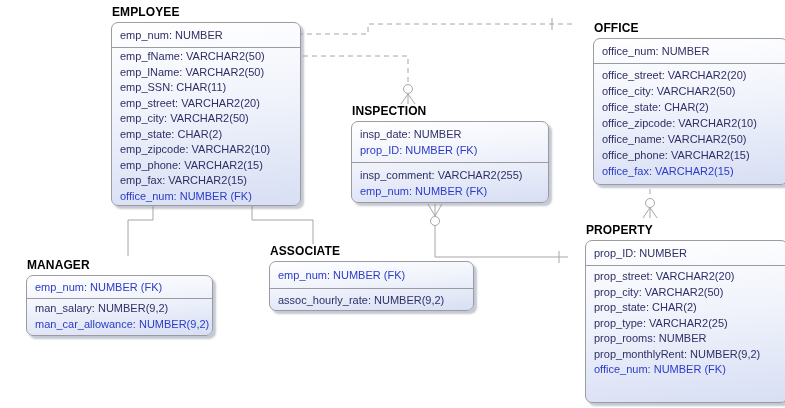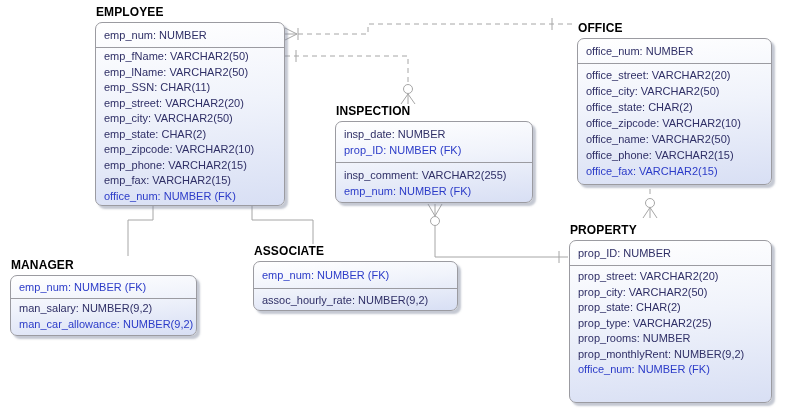--- a/index.html
+++ b/index.html
@@ -2,21 +2,21 @@
 <html><head>
 <meta charset="utf-8">
 <style>
   html,body{margin:0;padding:0;background:#fff;}
   #canvas{position:relative;width:785px;height:408px;background:#ffffff;overflow:hidden;
           font-family:"Liberation Sans","DejaVu Sans",sans-serif;}
   #wires{position:absolute;left:0;top:0;z-index:1;}
   #wires path{fill:none;stroke:#a6a6a6;stroke-width:1;stroke-linejoin:round;}
   #wires path.dashed{stroke-dasharray:5 4;}
   #wires circle{fill:#ffffff;stroke:#a6a6a6;stroke-width:1;}
-  .entity{position:absolute;z-index:2;}
+  .entity{position:absolute;z-index:2;margin-left:16px;}
   .entity-title{font-size:12px;font-weight:bold;color:#000;height:17px;line-height:15px;
                 padding-left:1px;white-space:nowrap;letter-spacing:0.1px;}
   .entity-box{position:relative;box-sizing:border-box;border:1px solid #9b9ba1;border-radius:7px;
               background:linear-gradient(175deg,#ffffff 0%,#f0f3fb 45%,#d8dff4 100%);
               box-shadow:3px 3px 2px rgba(125,132,155,0.45);}
   .entity-header{box-sizing:border-box;border-bottom:1px solid #9b9ba1;}
   .attr{font-size:11px;color:#2f2f66;padding-left:8px;white-space:nowrap;overflow:hidden;}
   .attr[data-blue="true"]{color:#2b3bc8;}
   
   .e-employee{left:95px;top:5px;width:190px;}

